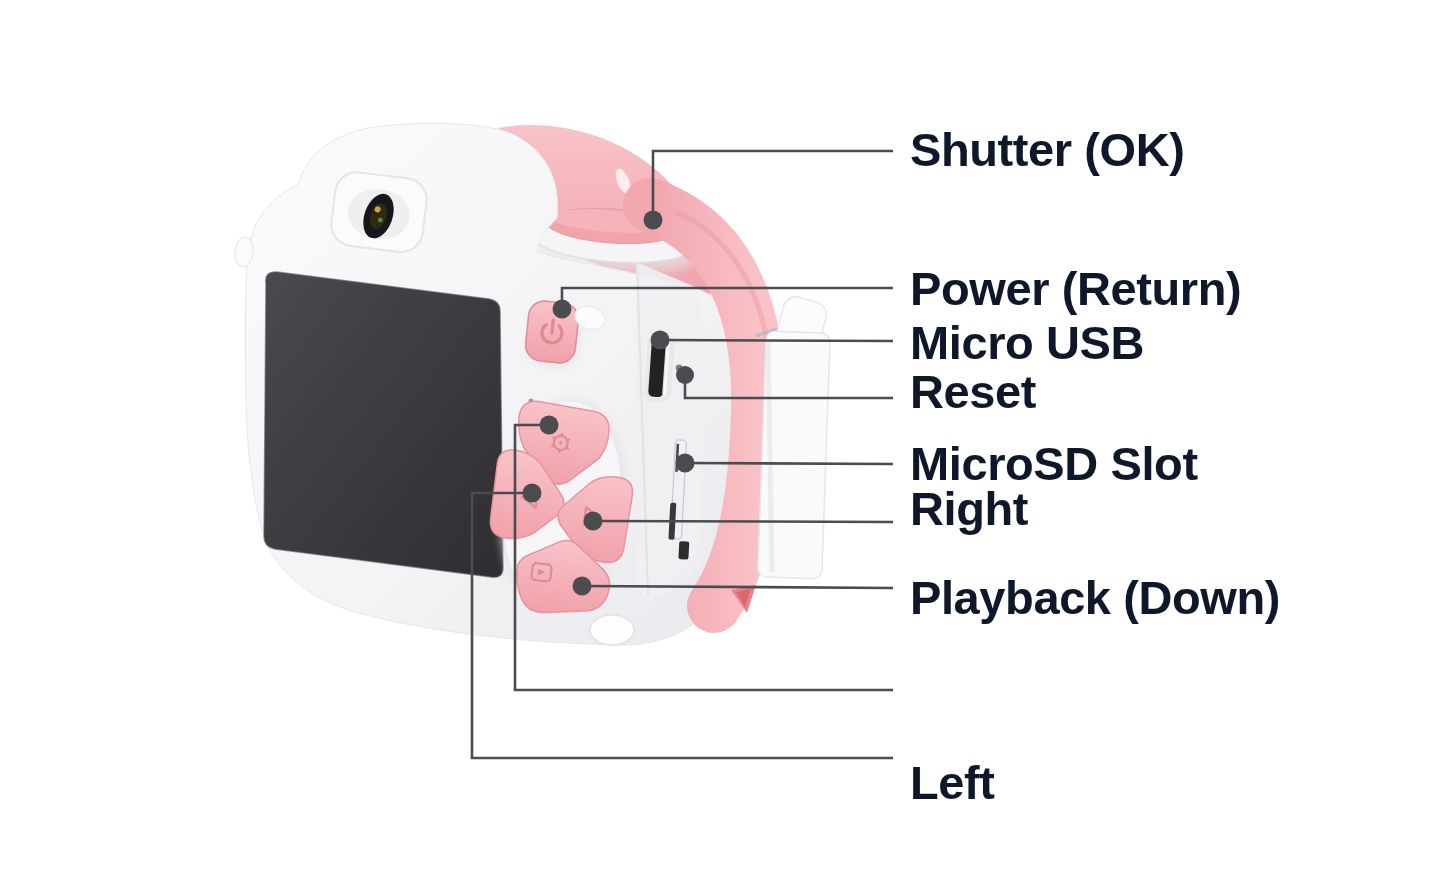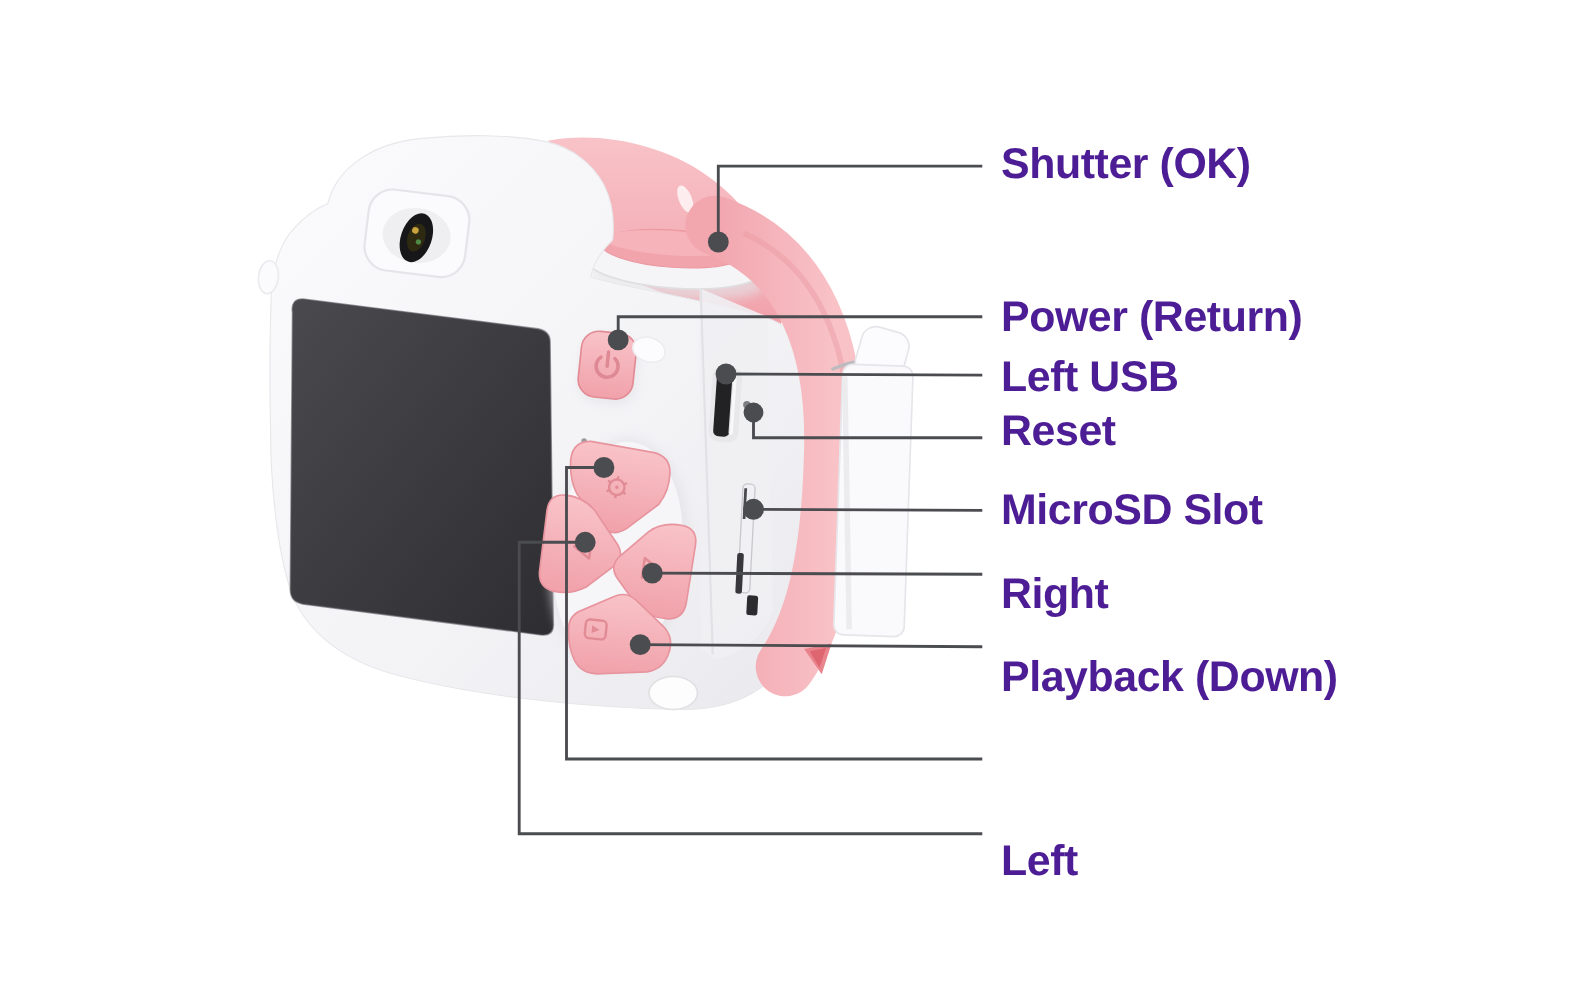--- a/index.html
+++ b/index.html
@@ -8,24 +8,24 @@
     width:1440px;height:895px;
     background:#ffffff;
     overflow:hidden;
     font-family:"Liberation Sans", sans-serif;
   }
   .art{position:absolute;left:0;top:0;width:1440px;height:895px;}
   .label{
     position:absolute;
     left:910px;
     transform:translateY(-52%);
-    font-size:39px;
+    font-size:47px;
     font-weight:700;
     letter-spacing:-0.4px;
-    color:#4c1d95;
+    color:#0f172a;
     white-space:nowrap;
   }
 </style>
 </head>
 <body>
 
 <div class="canvas">
 
   <svg class="art" viewBox="0 0 1440 895" aria-hidden="true">
     <defs>
@@ -206,20 +206,20 @@
       <circle cx="685" cy="463" r="9.5"></circle>
       <circle cx="593" cy="521" r="9.5"></circle>
       <circle cx="582" cy="586" r="9.5"></circle>
       <circle cx="549" cy="425" r="9.5"></circle>
       <circle cx="532" cy="493" r="9.5"></circle>
     </g>
   </svg>
 
   <div class="label" style="top:151px;">Shutter (OK)</div>
   <div class="label" style="top:290px;">Power (Return)</div>
-  <div class="label" style="top:344px;">Left USB</div>
+  <div class="label" style="top:344px;">Micro USB</div>
   <div class="label" style="top:393px;">Reset</div>
   <div class="label" style="top:465px;">MicroSD Slot</div>
-  <div class="label" style="top:542px;text-align:center;">Right</div>
-  <div class="label" style="top:617px;text-align:right;">Playback (Down)</div>
+  <div class="label" style="top:510px;text-align:center;">Right</div>
+  <div class="label" style="top:599px;text-align:right;">Playback (Down)</div>
   <div class="label" style="top:784px;">Left</div>
 
 </div>
 
 </body></html>

